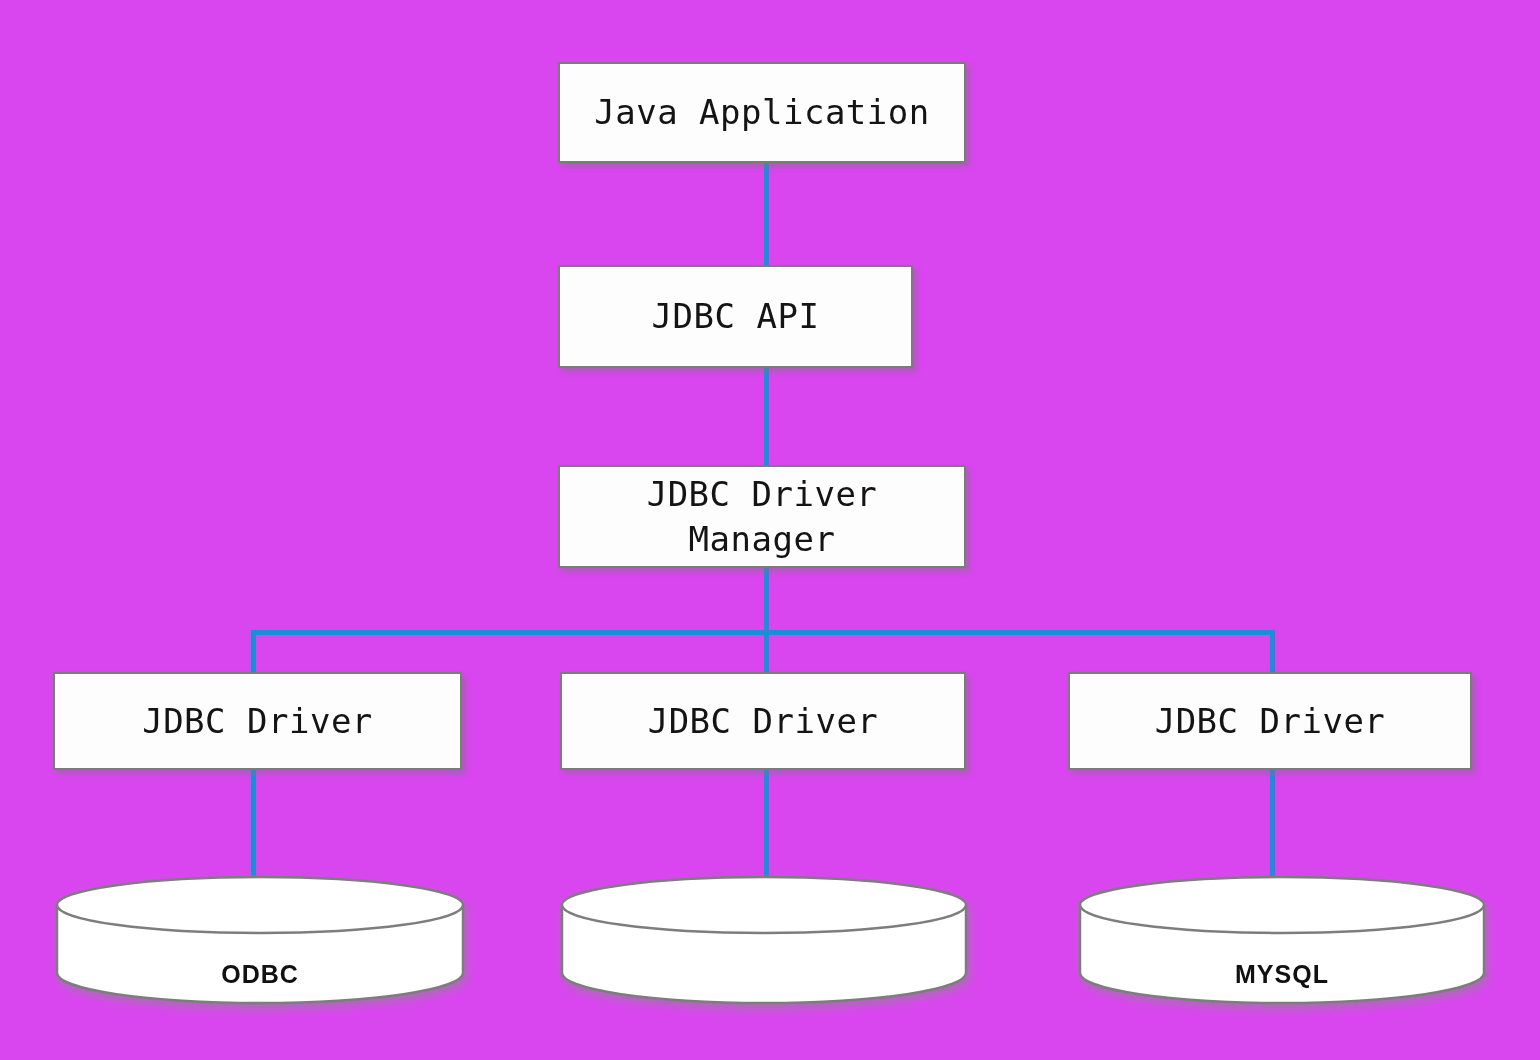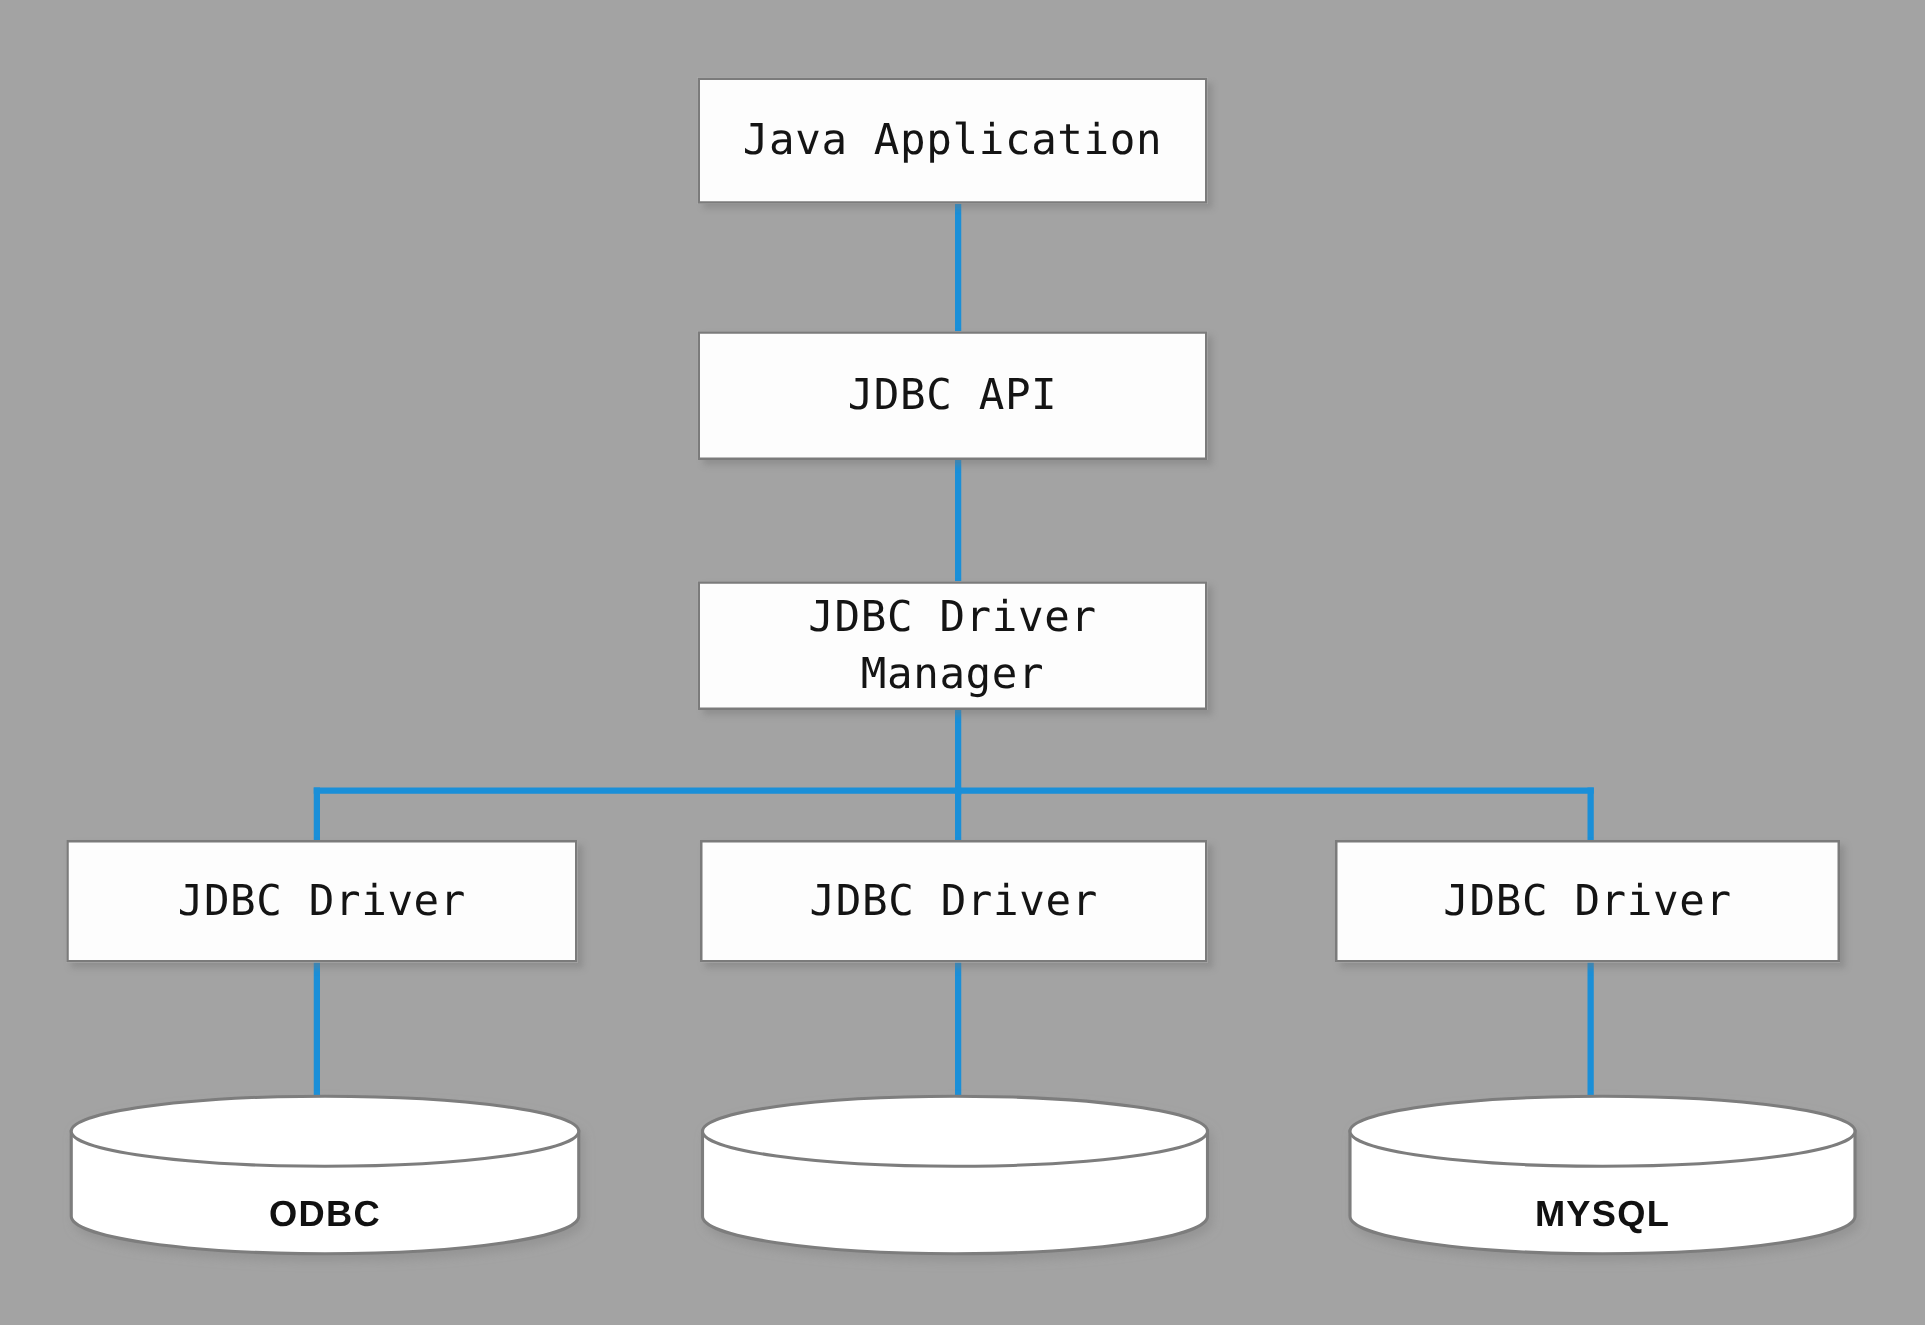--- a/index.html
+++ b/index.html
@@ -5,21 +5,21 @@
 <style>
   html, body {
     margin: 0;
     padding: 0;
     background: #ffffff;
   }
   #canvas {
     position: relative;
     width: 1540px;
     height: 1060px;
-    background: #a3a3a3;
+    background: #d946ef;
     overflow: hidden;
     font-family: "Liberation Sans", sans-serif;
   }
 
   
   .link {
     position: absolute;
     background: #1a8fd8;
   }
   .link.v { width: 5px; }
@@ -59,21 +59,21 @@
     overflow: visible;
   }
   .db .db-label {
     position: absolute;
     left: 0;
     right: 0;
     bottom: 14px;
     text-align: center;
     font-family: "Liberation Sans", sans-serif;
     font-weight: bold;
-    font-size: 29px;
+    font-size: 25px;
     color: #111111;
     letter-spacing: 1px;
   }
 </style>
 </head>
 <body>
 
 <div id="canvas">
 
   <div class="link v" style="left:764px; top:160px; height:108px;"></div>
@@ -91,21 +91,21 @@
   <div class="link v" style="left:1270px; top:630px; height:44px;"></div>
 
   <div class="link v" style="left:251px; top:766px; height:118px;"></div>
   <div class="link v" style="left:764px; top:766px; height:118px;"></div>
   <div class="link v" style="left:1270px; top:766px; height:118px;"></div>
 
   <div class="node" style="left:558px; top:62px; width:408px; height:101px;">
     <span class="label">Java Application</span>
   </div>
 
-  <div class="node" style="left:558px; top:265px; width:408px; height:103px;">
+  <div class="node" style="left:558px; top:265px; width:355px; height:103px;">
     <span class="label">JDBC API</span>
   </div>
 
   <div class="node" style="left:558px; top:465px; width:408px; height:103px;">
     <span class="label">JDBC Driver
 Manager</span>
   </div>
 
   <div class="node" style="left:53px; top:672px; width:409px; height:98px;">
     <span class="label">JDBC Driver</span>

